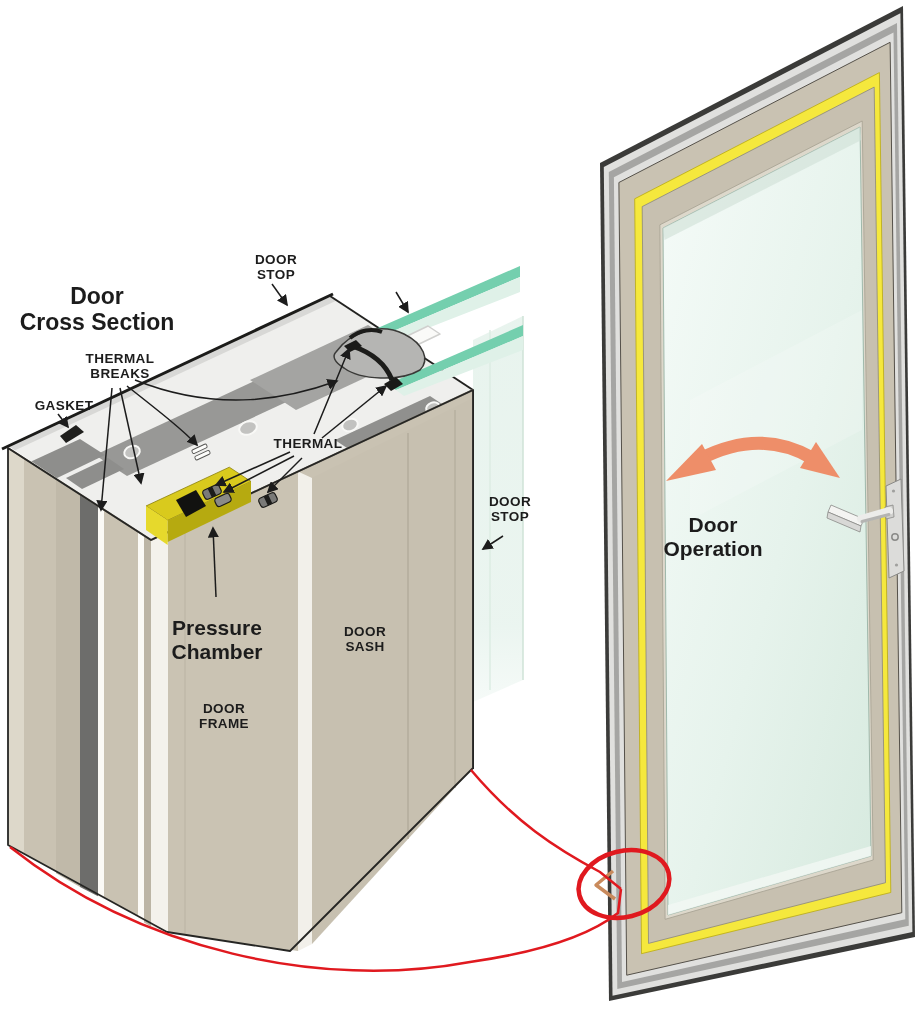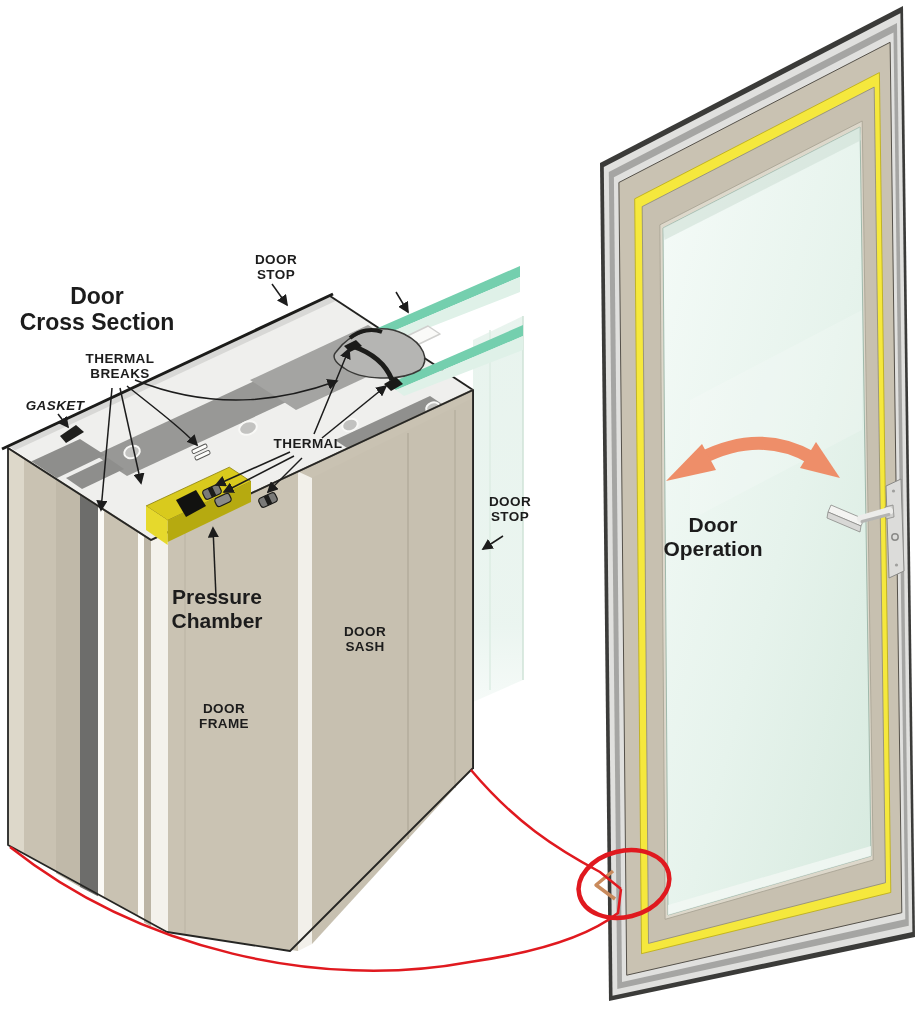--- a/index.html
+++ b/index.html
@@ -178,23 +178,23 @@
     <path d="M503,536 L483,549" marker-end="url(#ah)"></path>
   </g>
 </svg>
 
   <div class="lbl title" style="left:97px;top:284px;width:220px;">Door
 Cross Section</div>
   <div class="lbl small" style="left:276px;top:252px;">DOOR
 STOP</div>
   <div class="lbl small" style="left:120px;top:351px;">THERMAL
 BREAKS</div>
-  <div class="lbl small" style="left:55px;top:398px;font-style:italic;">GASKET</div>
+  <div class="lbl small" style="left:64px;top:398px;">GASKET</div>
   <div class="lbl small" style="left:308px;top:436px;">THERMAL</div>
-  <div class="lbl big" style="left:217px;top:585px;">Pressure
+  <div class="lbl big" style="left:217px;top:616px;">Pressure
 Chamber</div>
   <div class="lbl small" style="left:365px;top:624px;">DOOR
 SASH</div>
   <div class="lbl small" style="left:224px;top:701px;">DOOR
 FRAME</div>
   <div class="lbl small" style="left:510px;top:494px;">DOOR
 STOP</div>
   <div class="lbl big" style="left:713px;top:513px;">Door
 Operation</div>
 </div>

